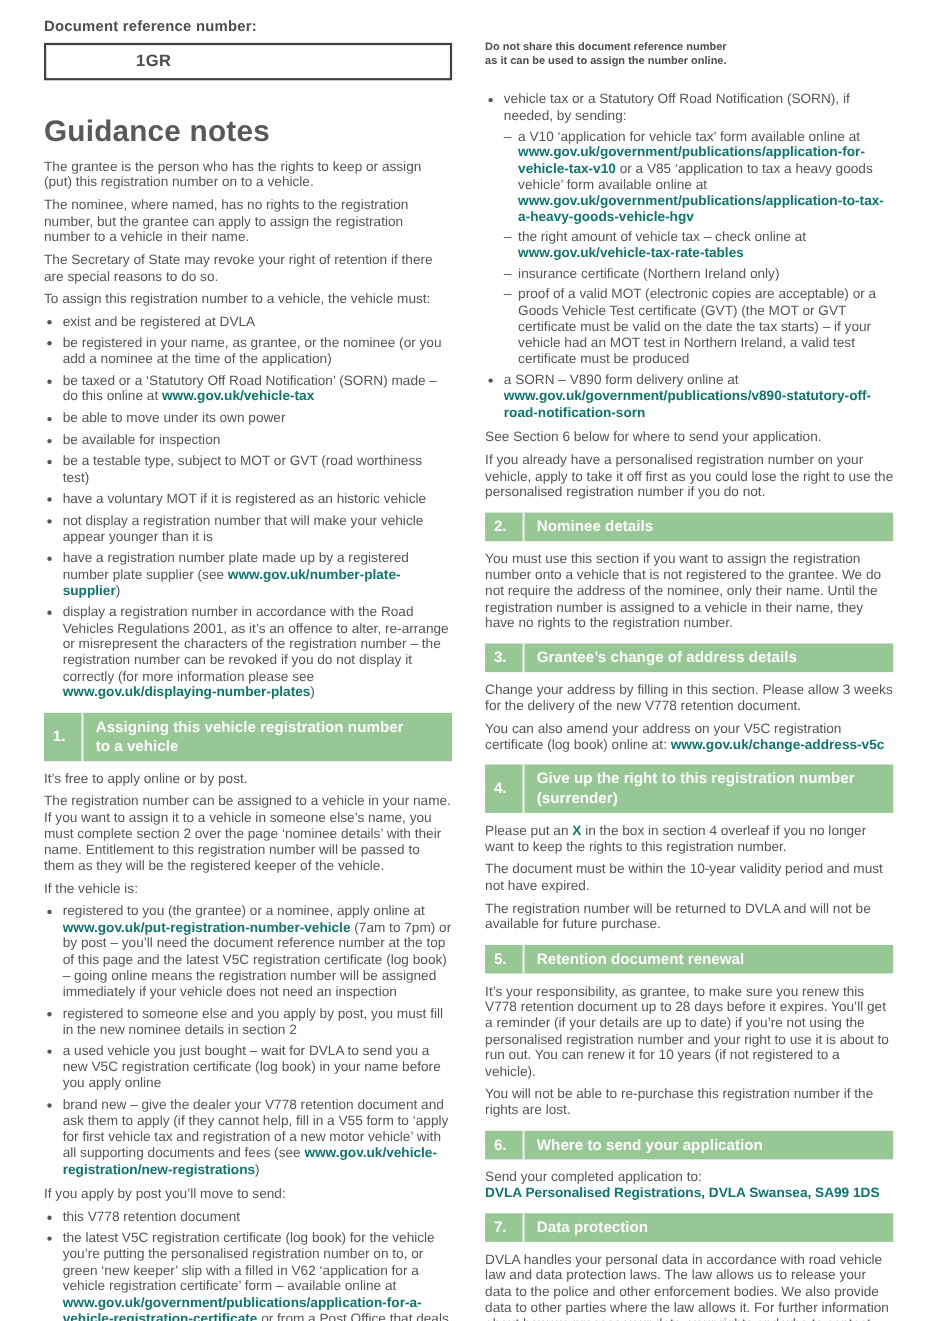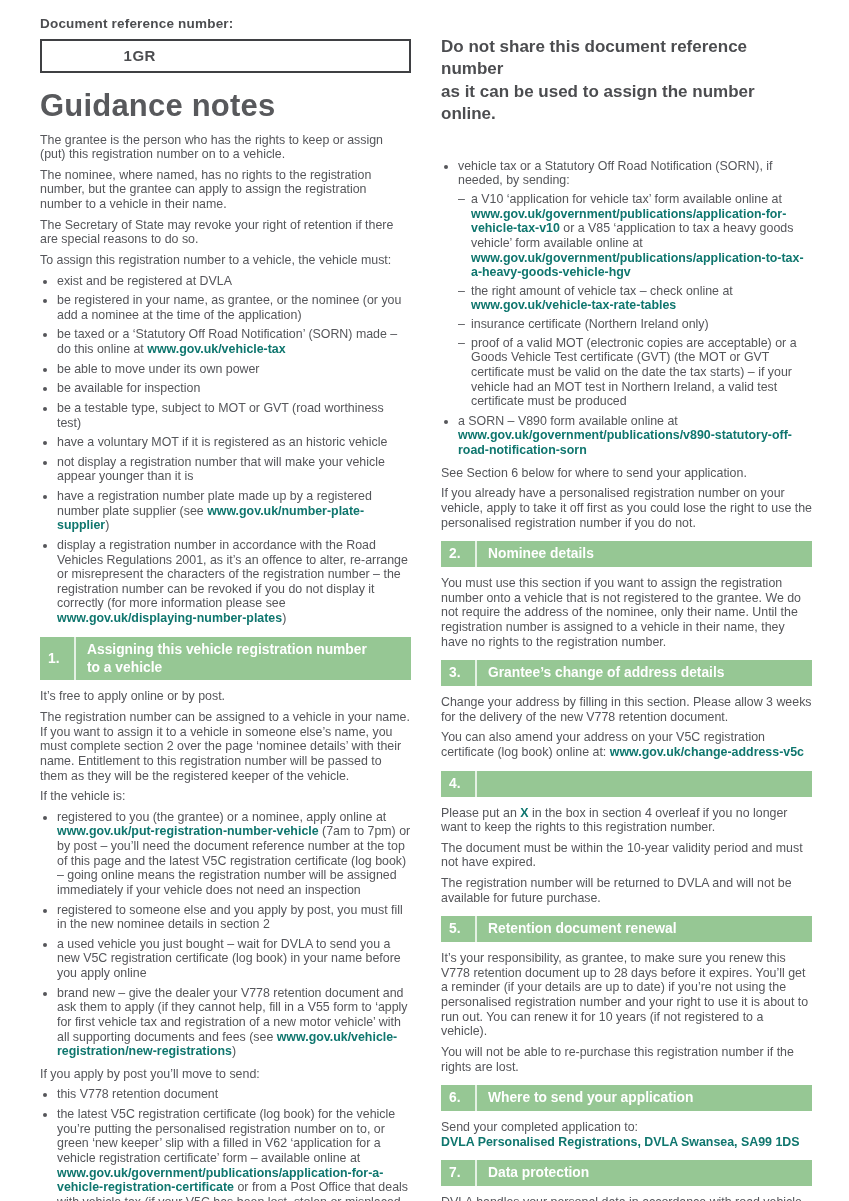--- a/index.html
+++ b/index.html
@@ -35,28 +35,28 @@
   }
   .doc-ref-box{
     margin-top:7px;height:30px;
     border:2px solid var(--box-border);
     display:flex;align-items:center;
     padding-left:22%;
     font-weight:bold;font-size:15px;letter-spacing:.5px;
     color:var(--heading-text);
   }
   .page-title{
-    font-size:31px;font-weight:bold;letter-spacing:.2px;
-    color:#58595c;margin:15px 0 8px;
+    font-size:27px;font-weight:bold;letter-spacing:.2px;
+    color:#58595c;margin:31px 0 8px;
   }
 
   .body-p{margin:0 0 6px;white-space:pre-line;}
   .lead{
-    font-size:17px;line-height:1.32;font-weight:bold;
-    color:var(--heading-text);margin-bottom:33px;
+    font-size:10px;line-height:1.32;font-weight:bold;
+    color:var(--heading-text);margin-bottom:21px;
   }
 
   ul.bullets{list-style:disc;margin:2px 0 8px;padding-left:17px;}
   ul.bullets>li{margin-bottom:5px;}
   ul.dashes{list-style:none;margin:4px 0 0;padding-left:0;}
   ul.dashes>li{position:relative;padding-left:13px;margin-bottom:4px;}
   ul.dashes>li::before{content:"–";position:absolute;left:0;top:0;}
 
   .sec-h{
     display:flex;align-items:stretch;
@@ -124,40 +124,42 @@
     <div>
         <p class="body-p lead"><span>Do not share this document reference number
 as it can be used to assign the number online.</span></p>
         <ul class="bullets">
           <li><span>vehicle tax or a Statutory Off Road Notification (SORN), if needed, by sending:</span><ul class="dashes">
               <li><span>a V10 ‘application for vehicle tax’ form available online at </span><strong>www.gov.uk/government/publications/application-for-vehicle-tax-v10</strong><span> or a V85 ‘application to tax a heavy goods vehicle’ form available online at </span><strong>www.gov.uk/government/publications/application-to-tax-a-heavy-goods-vehicle-hgv</strong></li>
               <li><span>the right amount of vehicle tax – check online at </span><strong>www.gov.uk/vehicle-tax-rate-tables</strong></li>
               <li><span>insurance certificate (Northern Ireland only)</span></li>
               <li><span>proof of a valid MOT (electronic copies are acceptable) or a Goods Vehicle Test certificate (GVT) (the MOT or GVT certificate must be valid on the date the tax starts) – if your vehicle had an MOT test in Northern Ireland, a valid test certificate must be produced</span></li>
             </ul></li>
-          <li><span>a SORN – V890 form available online at </span><strong>www.gov.uk/government/publications/v890-statutory-off-road-notification-sorn</strong></li>
+          <li><span>a SORN – V890 form delivery online at </span><strong>www.gov.uk/government/publications/v890-statutory-off-road-notification-sorn</strong></li>
         </ul>
         <p class="body-p"><span>See Section 6 below for where to send your application.</span></p>
         <p class="body-p"><span>If you already have a personalised registration number on your vehicle, apply to take it off first as you could lose the right to use the personalised registration number if you do not.</span></p>
         <div class="sec-h">
           <span class="sec-num">2.</span>
           <span class="sec-bar"></span>
           <span class="sec-title">Nominee details</span>
         </div>
         <p class="body-p"><span>You must use this section if you want to assign the registration number onto a vehicle that is not registered to the grantee. We do not require the address of the nominee, only their name. Until the registration number is assigned to a vehicle in their name, they have no rights to the registration number.</span></p>
         <div class="sec-h">
           <span class="sec-num">3.</span>
           <span class="sec-bar"></span>
           <span class="sec-title">Grantee’s change of address details</span>
         </div>
         <p class="body-p"><span>Change your address by filling in this section. Please allow 3 weeks for the delivery of the new V778 retention document.</span></p>
         <p class="body-p"><span>You can also amend your address on your V5C registration certificate (log book) online at: </span><strong>www.gov.uk/change-address-v5c</strong></p>
         <div class="sec-h">
           <span class="sec-num">4.</span>
           <span class="sec-bar"></span>
+          <span class="sec-title">Give up the right to this registration number
+(surrender)</span>
         </div>
         <p class="body-p"><span>Please put an </span><strong>X</strong><span> in the box in section 4 overleaf if you no longer want to keep the rights to this registration number.</span></p>
         <p class="body-p"><span>The document must be within the 10-year validity period and must not have expired.</span></p>
         <p class="body-p"><span>The registration number will be returned to DVLA and will not be available for future purchase.</span></p>
         <div class="sec-h">
           <span class="sec-num">5.</span>
           <span class="sec-bar"></span>
           <span class="sec-title">Retention document renewal</span>
         </div>
         <p class="body-p"><span>It’s your responsibility, as grantee, to make sure you renew this V778 retention document up to 28 days before it expires. You’ll get a reminder (if your details are up to date) if you’re not using the personalised registration number and your right to use it is about to run out. You can renew it for 10 years (if not registered to a vehicle).</span></p>

